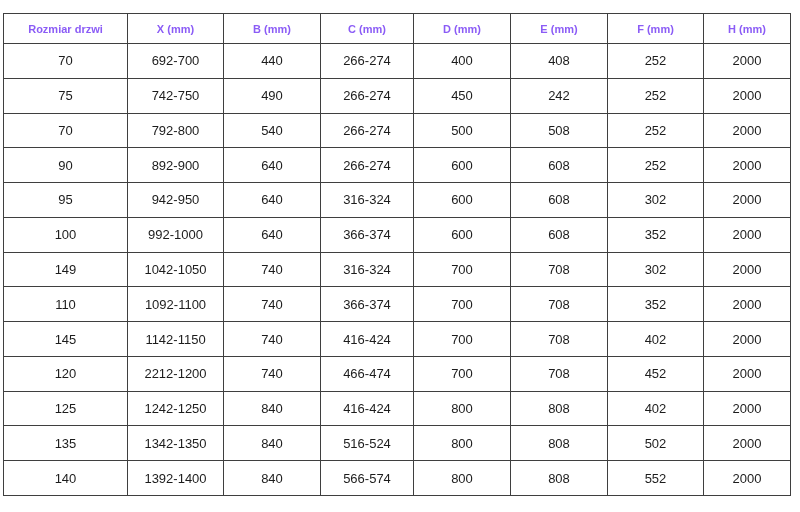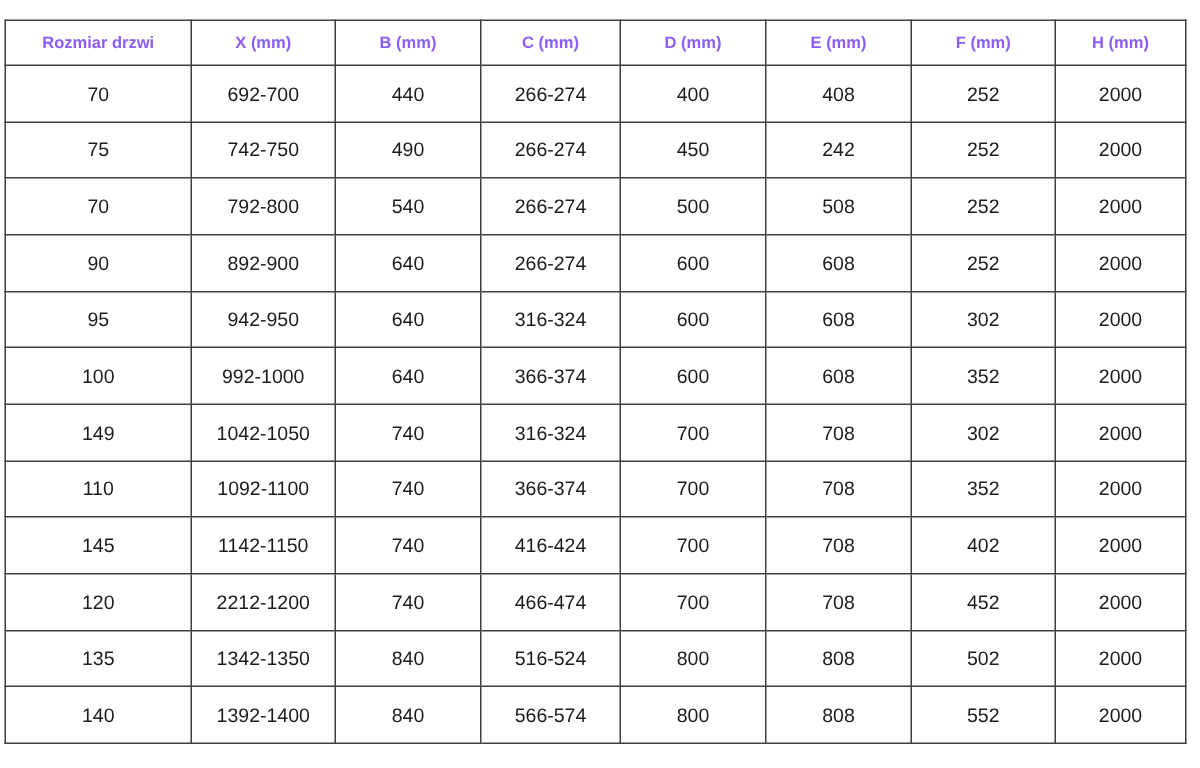--- a/index.html
+++ b/index.html
@@ -165,20 +165,30 @@
           <td>120</td>
           <td>2212-1200</td>
           <td>740</td>
           <td>466-474</td>
           <td>700</td>
           <td>708</td>
           <td>452</td>
           <td>2000</td>
         </tr>
         <tr>
+          <td>125</td>
+          <td>1242-1250</td>
+          <td>840</td>
+          <td>416-424</td>
+          <td>800</td>
+          <td>808</td>
+          <td>402</td>
+          <td>2000</td>
+        </tr>
+        <tr>
           <td>135</td>
           <td>1342-1350</td>
           <td>840</td>
           <td>516-524</td>
           <td>800</td>
           <td>808</td>
           <td>502</td>
           <td>2000</td>
         </tr>
         <tr>

